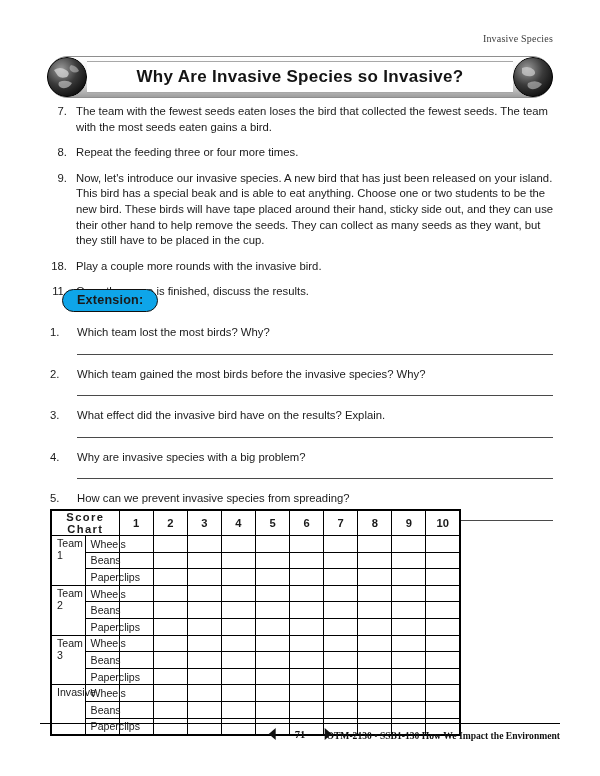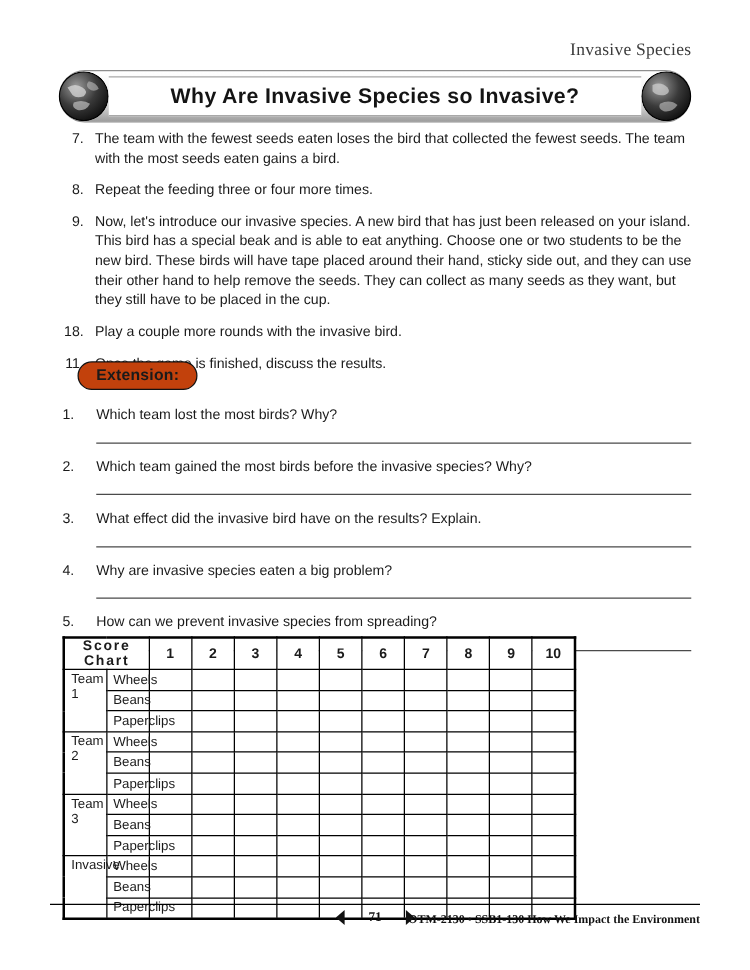--- a/index.html
+++ b/index.html
@@ -15,21 +15,21 @@
     color: #1a1a1a;
     overflow: hidden;
   }
 
   
   .running-head {
     position: absolute;
     top: 33px;
     right: 47px;
     font-family: "Liberation Serif", serif;
-    font-size: 14px;
+    font-size: 10px;
     color: #3c3c3c;
     letter-spacing: 0.2px;
   }
 
   
   .banner {
     position: absolute;
     top: 56px;
     left: 47px;
     width: 506px;
@@ -107,21 +107,21 @@
   .extension-pill {
     position: absolute;
     top: 289px;
     left: 62px;
     padding: 3px 14px 4px;
     border: 1.6px solid #111;
     border-radius: 12px;
     font-size: 12.6px;
     font-weight: bold;
     letter-spacing: 0.2px;
-    background: #c2410c;
+    background: #0ea5e9;
   }
 
   
   .questions {
     position: absolute;
     top: 325px;
     left: 49px;
     width: 508px;
   }
   .question { margin-bottom: 12px; }
@@ -308,21 +308,21 @@
   <div class="question">
     <div class="q-row">
       <div class="q-num">3.</div>
       <div class="q-text">What effect did the invasive bird have on the results? Explain.</div>
     </div>
     <div class="answer-line"></div>
   </div>
   <div class="question">
     <div class="q-row">
       <div class="q-num">4.</div>
-      <div class="q-text">Why are invasive species eaten a big problem?</div>
+      <div class="q-text">Why are invasive species with a big problem?</div>
     </div>
     <div class="answer-line"></div>
   </div>
   <div class="question">
     <div class="q-row">
       <div class="q-num">5.</div>
       <div class="q-text">How can we prevent invasive species from spreading?</div>
     </div>
     <div class="answer-line"></div>
   </div>

